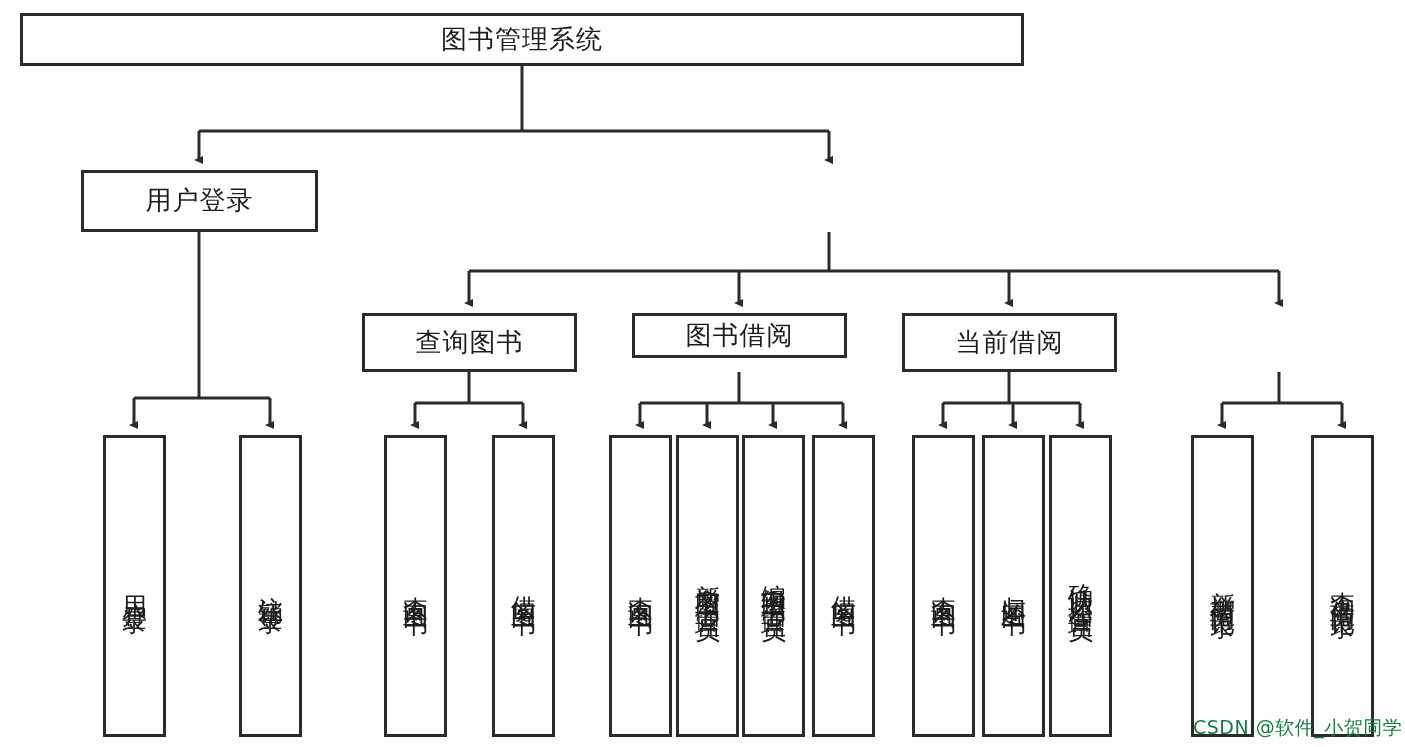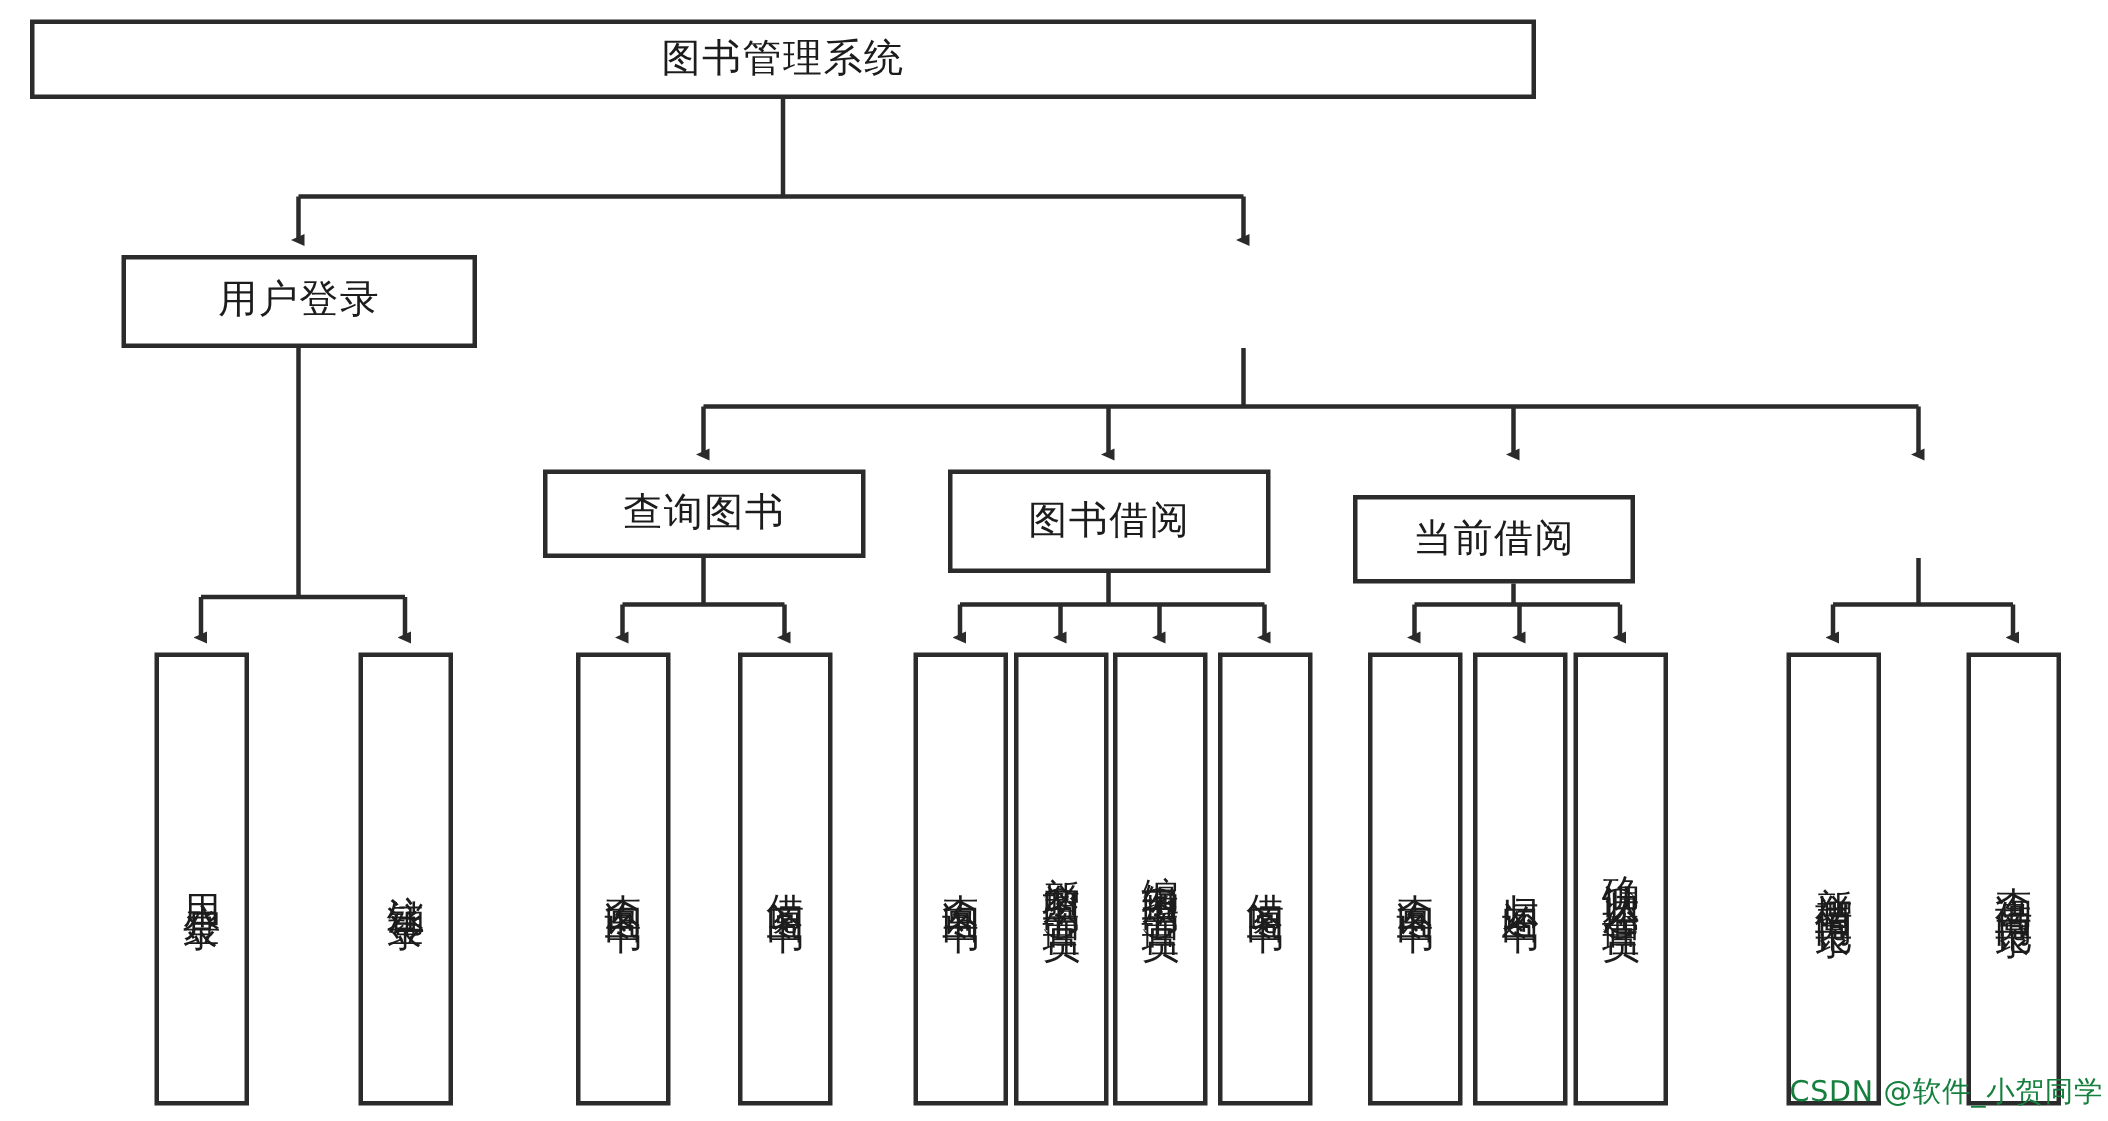--- a/index.html
+++ b/index.html
@@ -132,25 +132,25 @@
 
   <div class="node horizontal" style="left:81px; top:170px; width:237px; height:62px;">
     <span class="node-label">用户登录</span>
   </div>
 
 
   <div class="node horizontal" style="left:362px; top:313px; width:215px; height:59px;">
     <span class="node-label">查询图书</span>
   </div>
 
-  <div class="node horizontal" style="left:632px; top:313px; width:215px; height:69px;">
+  <div class="node horizontal" style="left:632px; top:313px; width:215px; height:45px;">
     <span class="node-label">图书借阅</span>
   </div>
 
-  <div class="node horizontal" style="left:902px; top:330px; width:188px; height:59px;">
+  <div class="node horizontal" style="left:902px; top:313px; width:215px; height:59px;">
     <span class="node-label">当前借阅</span>
   </div>
 
 
   <div class="node leaf" style="left:103px; top:435px; width:63px; height:302px;">
     <span class="node-label">用户登录</span>
   </div>
 
   <div class="node leaf" style="left:239px; top:435px; width:63px; height:302px;">
     <span class="node-label">注销登录</span>

